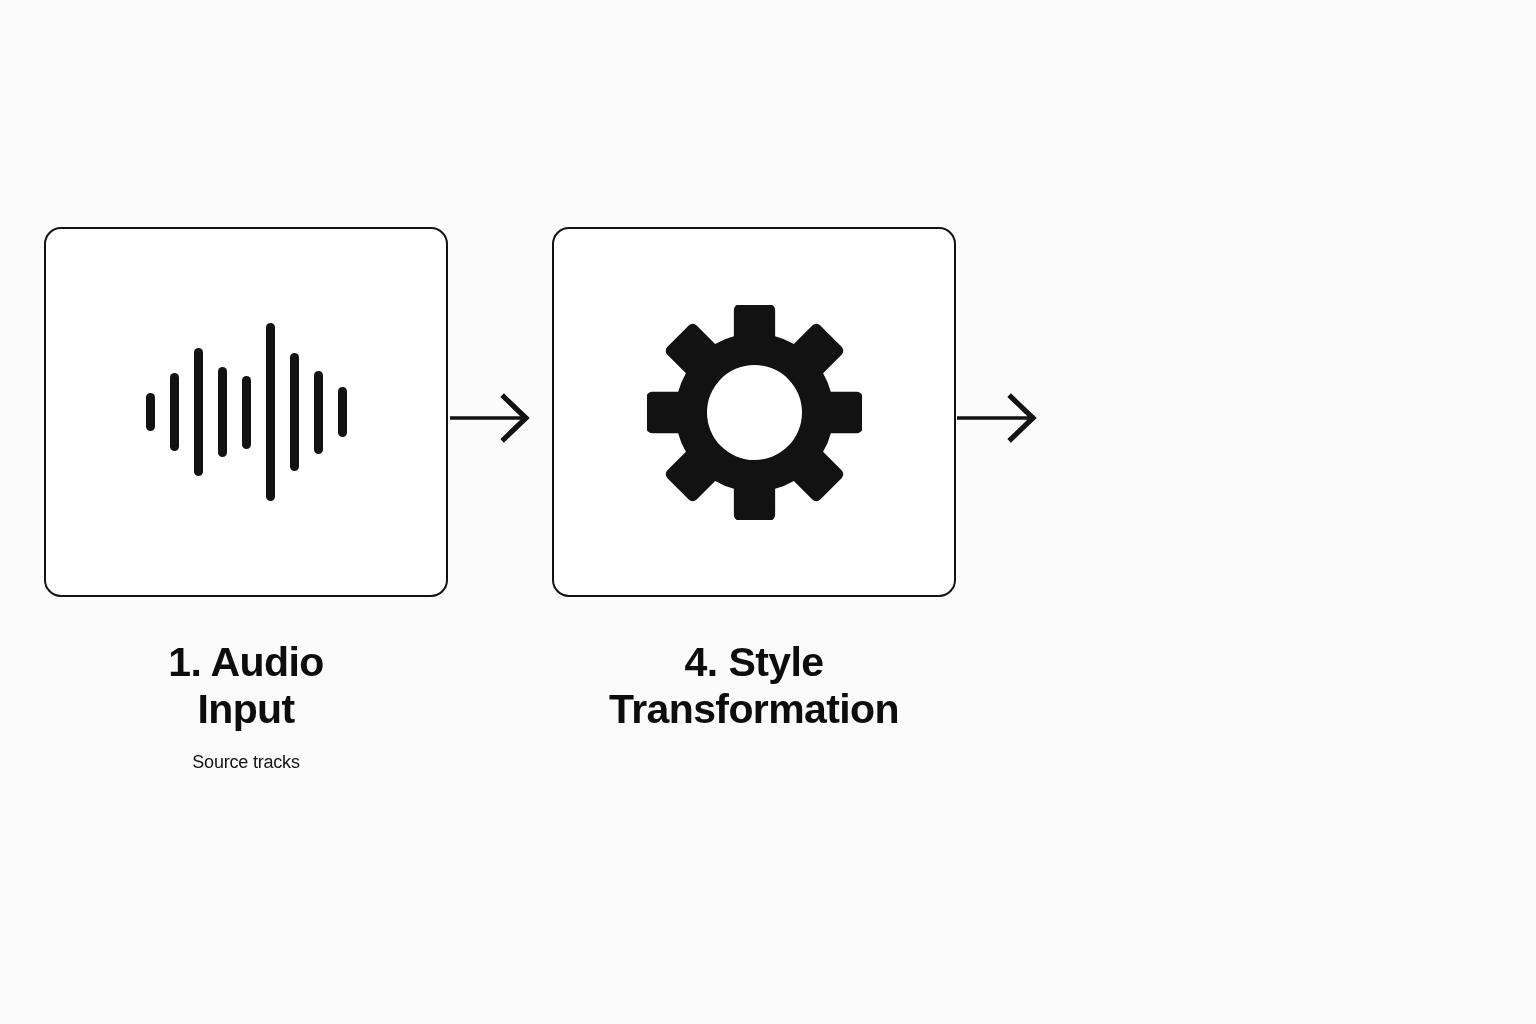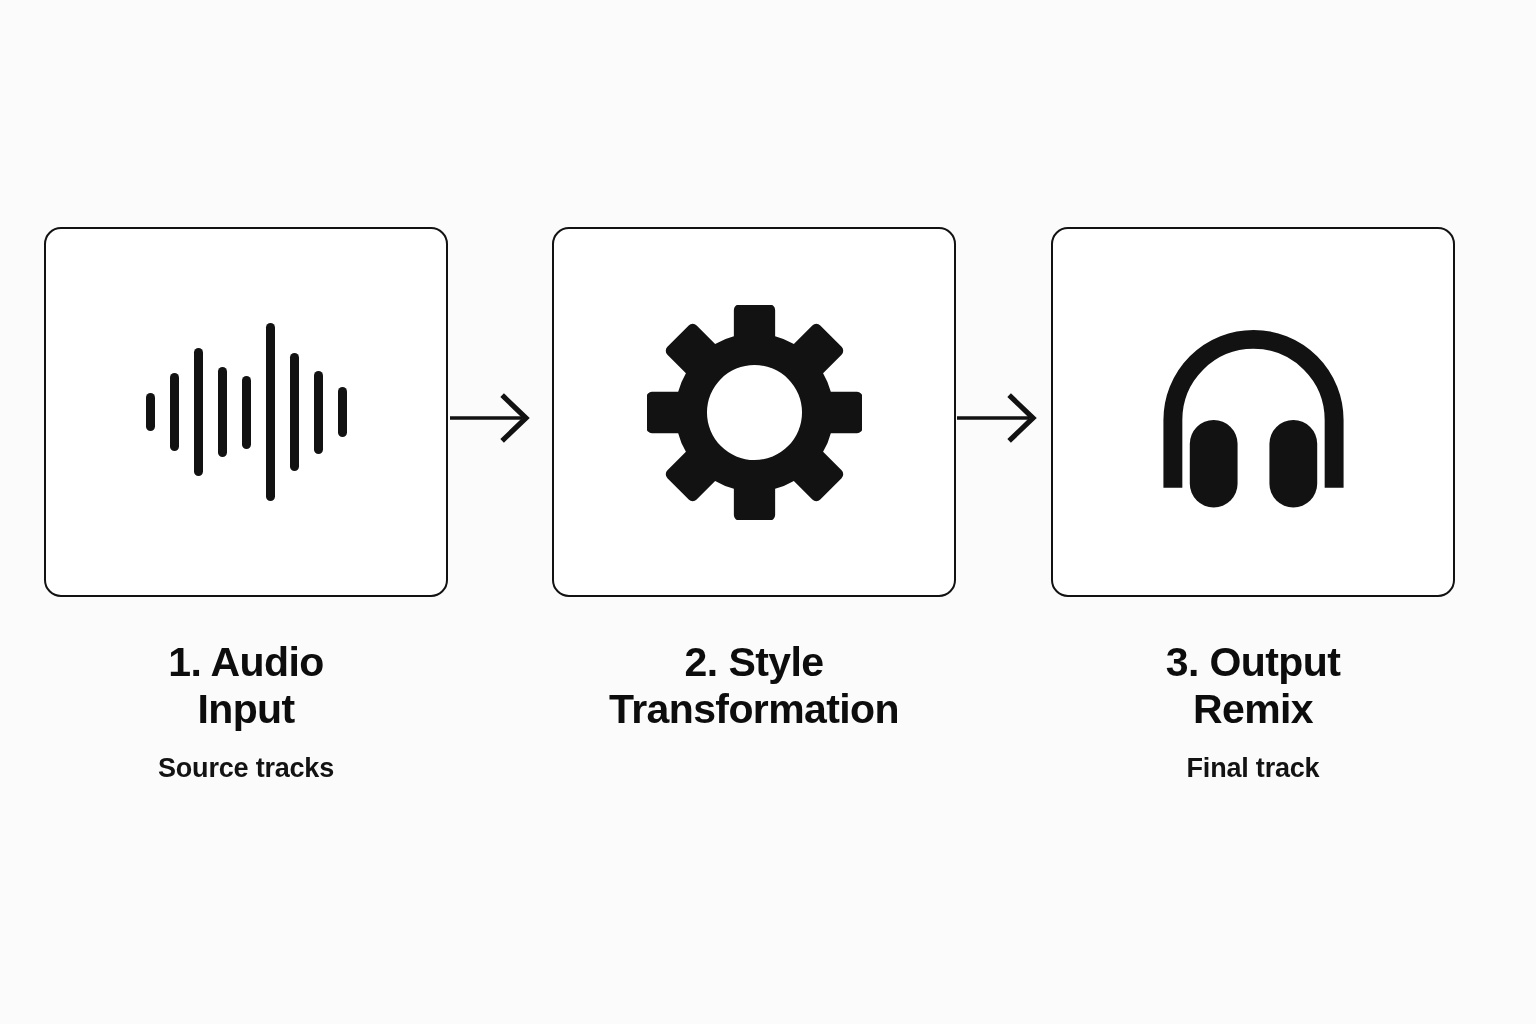--- a/index.html
+++ b/index.html
@@ -81,22 +81,22 @@
   .step-title {
     font-size: 41px;
     font-weight: bold;
     line-height: 1.14;
     letter-spacing: -0.6px;
     color: #0d0d0d;
     margin: 0;
     white-space: pre-line;
   }
   .step-subtitle {
-    font-size: 27px;
-    font-weight: bold;
+    font-size: 18px;
+    font-weight: normal;
     line-height: 1.2;
     color: #131313;
     margin: 20px 0 0 0;
     letter-spacing: -0.2px;
   }
 
   
   .connector {
     position: absolute;
     top: 393px;
@@ -197,45 +197,26 @@
             A 2.6 2.6 0 0 1 43.0 2.6
             Z
             M 50 30.8
             A 22.1 22.1 0 1 0 50 75.0
             A 22.1 22.1 0 1 0 50 30.8
             Z" transform="translate(0,-2.9)"></path>
         </svg>
       </div>
     </div>
     <div class="caption">
-      <p class="step-title">2. Style
+      <p class="step-title">4. Style
 Transformation</p>
     </div>
   </div>
 
   <div class="connector connector-2">
     <svg width="90" height="50" viewBox="0 0 90 50">
       <line x1="0" y1="25" x2="72" y2="25" stroke="#121212" stroke-width="3.4"></line>
       <polyline points="54,4 76,25 54,46" fill="none" stroke="#121212" stroke-width="5.2" stroke-linecap="square" stroke-linejoin="miter"></polyline>
     </svg>
   </div>
 
-  <div class="step step-3">
-    <div class="icon-card">
-      <div class="icon-wrap">
-        <svg width="215" height="200" viewBox="0 0 108 100">
-
-          <path d="M 13.5 88 L 13.5 54 A 40.5 40.5 0 0 1 94.5 54 L 94.5 88" fill="none" stroke="#121212" stroke-width="9.5" stroke-linecap="butt" stroke-linejoin="round"></path>
-
-          <rect x="22" y="54" width="24" height="44" rx="12" ry="12" fill="#121212"></rect>
-
-          <rect x="62" y="54" width="24" height="44" rx="12" ry="12" fill="#121212"></rect>
-        </svg>
-      </div>
-    </div>
-    <div class="caption">
-      <p class="step-title">3. Output
-Remix</p>
-      <p class="step-subtitle">Final track</p>
-    </div>
-  </div>
 
 </div>
 
 </body></html>

